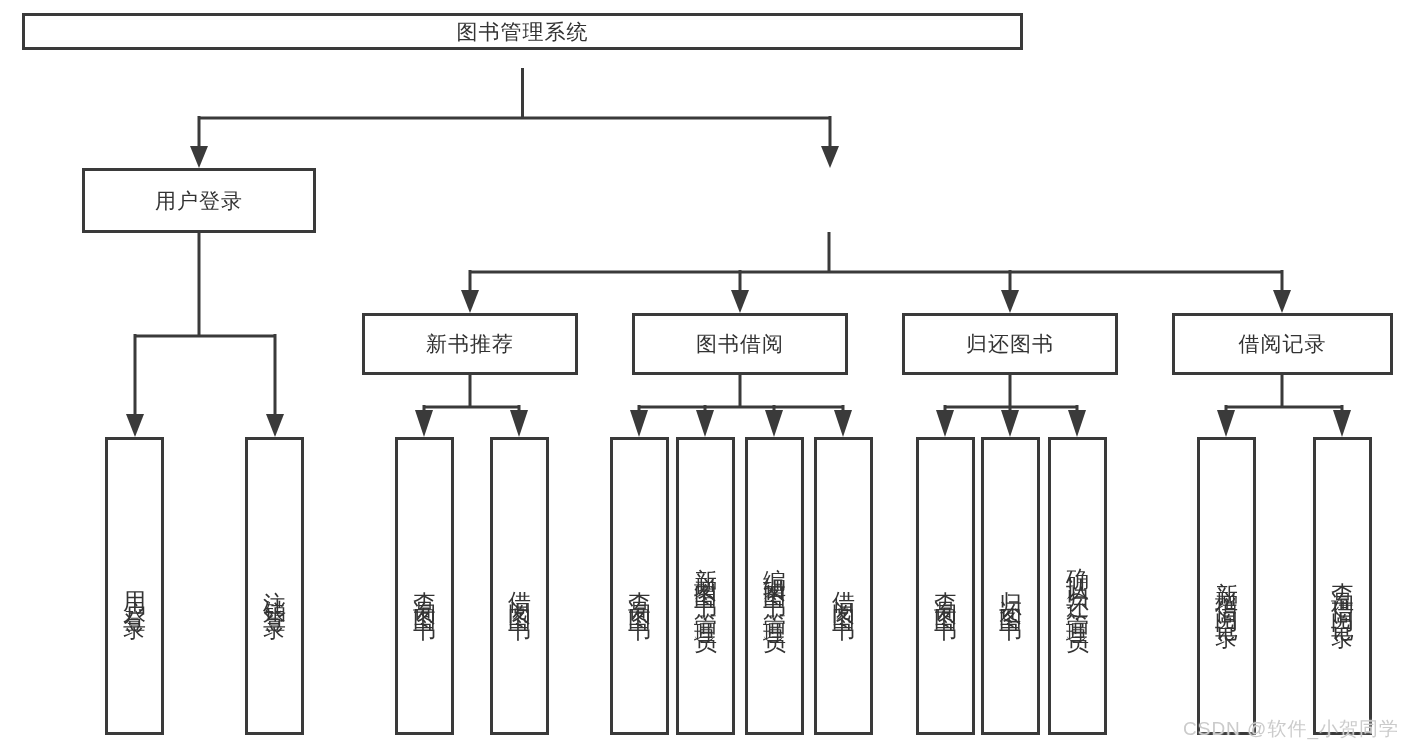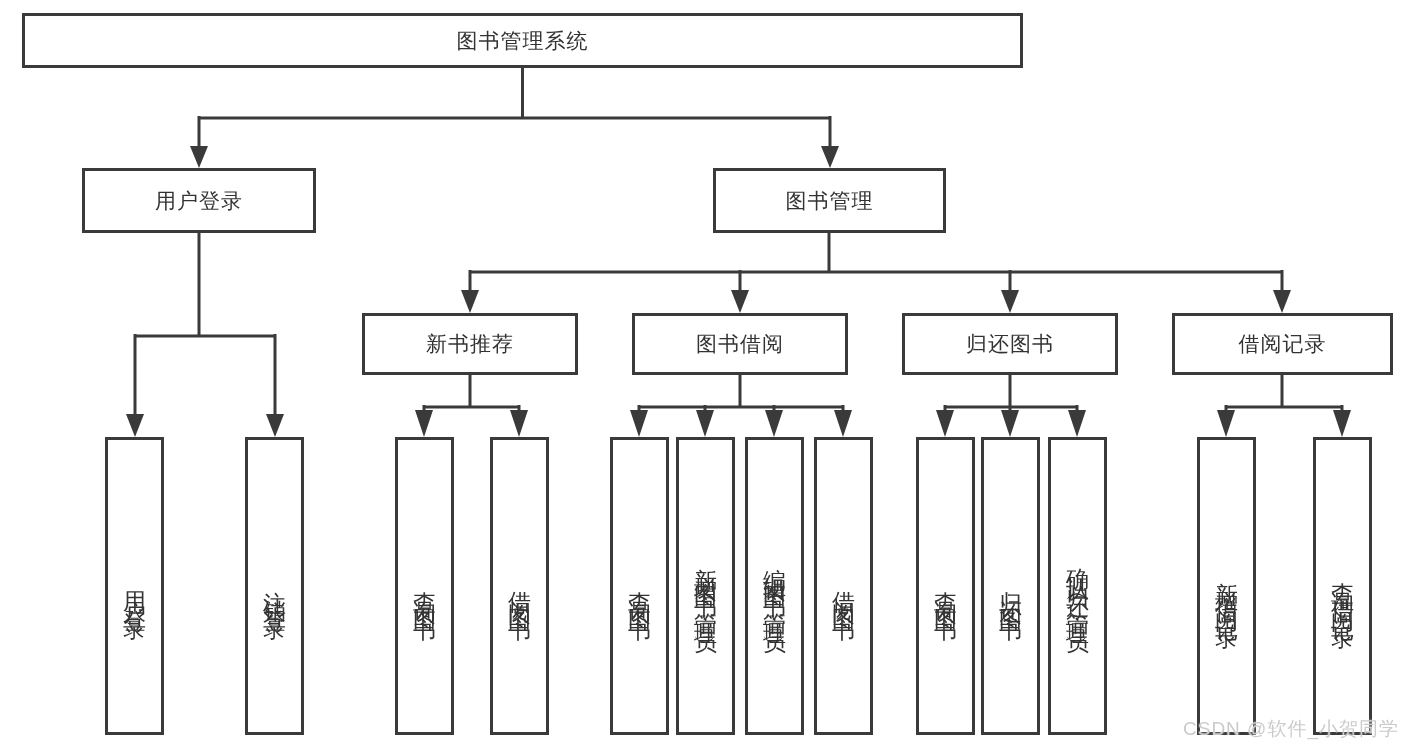--- a/index.html
+++ b/index.html
@@ -93,29 +93,26 @@
     <path d="M1010,375 V407 M945,407 H1077 M945,405 V414 M1010,405 V414 M1077,405 V414"></path>
     <polygon points="936,410 954,410 945,437"></polygon>
     <polygon points="1001,410 1019,410 1010,437"></polygon>
     <polygon points="1068,410 1086,410 1077,437"></polygon>
 
     <path d="M1282,375 V407 M1226,407 H1342 M1226,405 V414 M1342,405 V414"></path>
     <polygon points="1217,410 1235,410 1226,437"></polygon>
     <polygon points="1333,410 1351,410 1342,437"></polygon>
   </svg>
 
-  <div class="node h-node" style="left:22px; top:13px; width:1001px; height:55px;">
+  <div class="node h-node" style="left:22px; top:13px; width:1001px; height:37px;">
     <span>图书管理系统</span>
   </div>
 
   <div class="node h-node" style="left:82px; top:168px; width:234px; height:65px;">
     <span>用户登录</span>
-  </div>
-  <div class="node h-node" style="left:713px; top:168px; width:233px; height:65px;">
-    <span>图书管理</span>
   </div>
 
   <div class="node h-node" style="left:632px; top:313px; width:216px; height:62px;">
     <span>图书借阅</span>
   </div>
   <div class="node h-node" style="left:362px; top:313px; width:216px; height:62px;">
     <span>新书推荐</span>
   </div>
   <div class="node h-node" style="left:902px; top:313px; width:216px; height:62px;">
     <span>归还图书</span>

